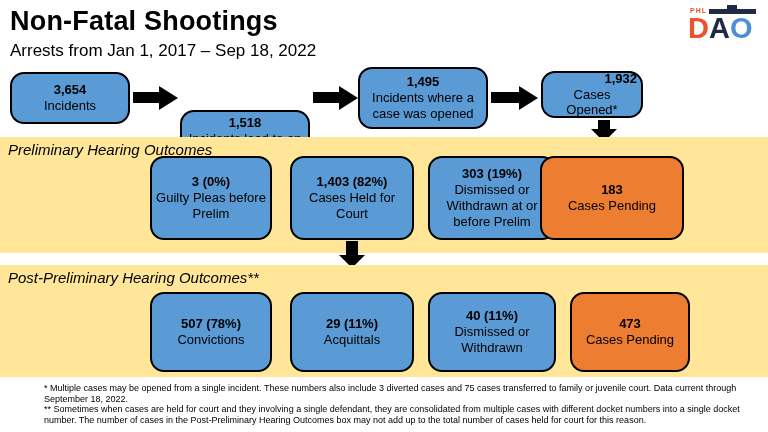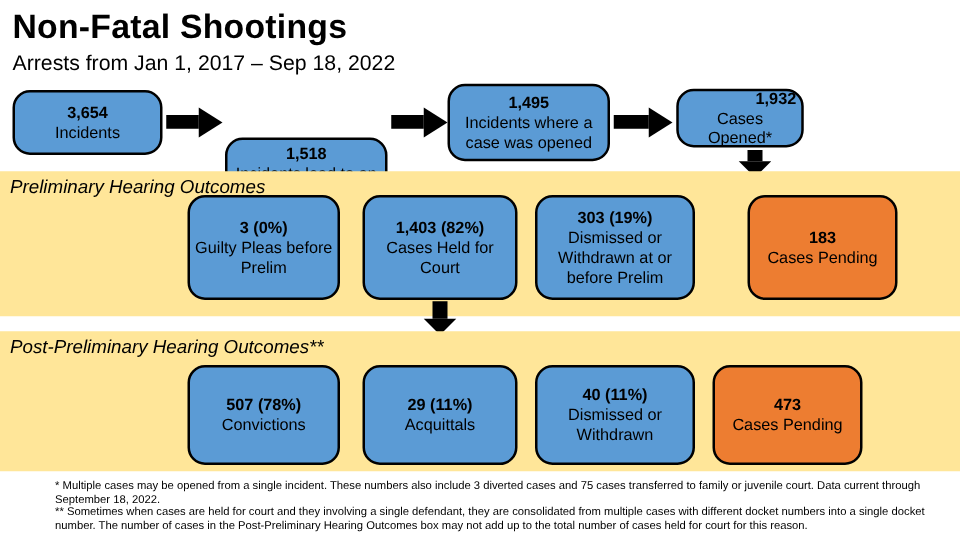--- a/index.html
+++ b/index.html
@@ -59,40 +59,46 @@
   .band1{top:137px;height:116px;}
   .band2{top:265px;height:112px;}
   .band-label{position:absolute;left:8px;font-style:italic;font-size:15px;}
   .bl1{top:141px;}
   .bl2{top:269px;}
 
   
   .n-p1{left:150px;top:156px;width:122px;height:84px;}
   .n-p2{left:290px;top:156px;width:124px;height:84px;}
   .n-p3{left:428px;top:156px;width:128px;height:84px;padding:19px 2px;}
-  .n-p4{left:598px;top:156px;width:120px;height:84px;}
+  .n-p4{left:540px;top:156px;width:144px;height:84px;}
 
   
   .n-q1{left:150px;top:292px;width:122px;height:80px;}
   .n-q2{left:290px;top:292px;width:124px;height:80px;}
   .n-q3{left:428px;top:292px;width:128px;height:80px;}
   .n-q4{left:570px;top:292px;width:120px;height:80px;}
 
   
   .footnotes{position:absolute;left:44px;top:383px;width:706px;font-size:9px;line-height:10.6px;}
   .footnotes p{margin:0;}
 </style>
 </head>
 <body>
 
 <div id="page">
 
   <div class="title">Non-Fatal Shootings</div>
   <div class="subtitle">Arrests from Jan 1, 2017 – Sep 18, 2022</div>
 
+  <div class="logo">
+    <span class="phl">PHL</span>
+    <span class="beam"></span>
+    <span class="beam-cap"></span>
+    <span class="dao"><span class="d">D</span><span class="a">A</span><span class="o">O</span></span>
+  </div>
 
   <div class="node n-top1">
     <div class="v">3,654</div>
     <div class="l">Incidents</div>
   </div>
   <div class="r-arrow ra1">
     <span class="r-shaft"></span>
       <span class="r-head"></span>
   </div>
   <div class="node n-top2">

